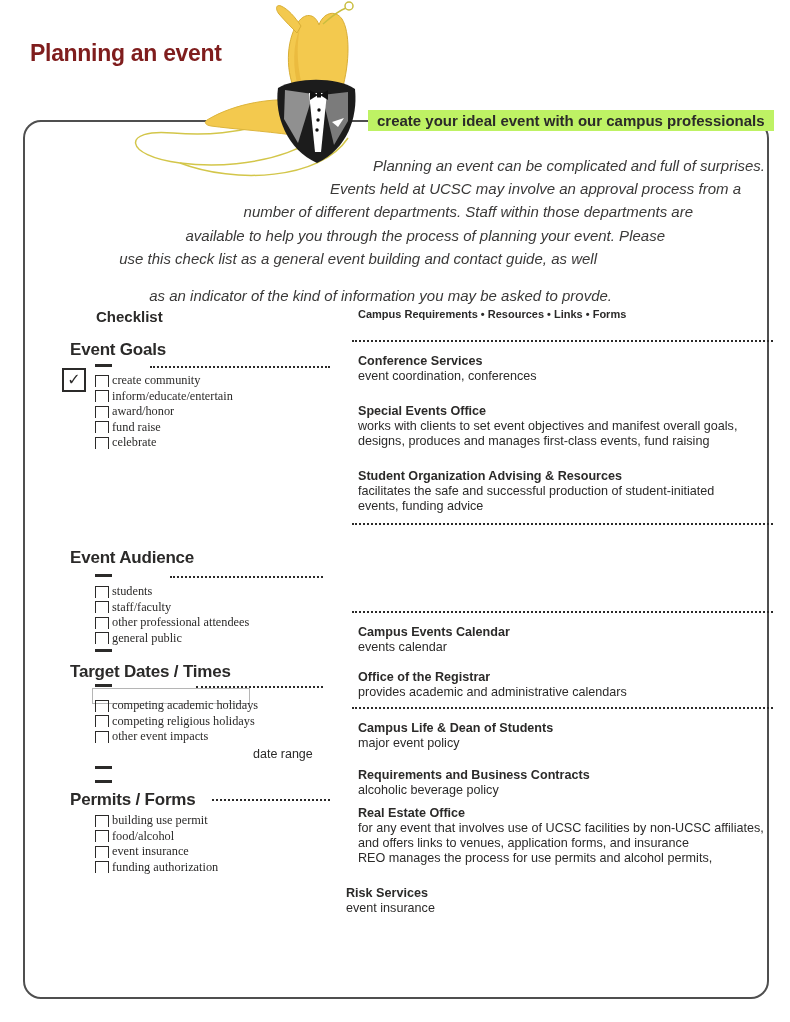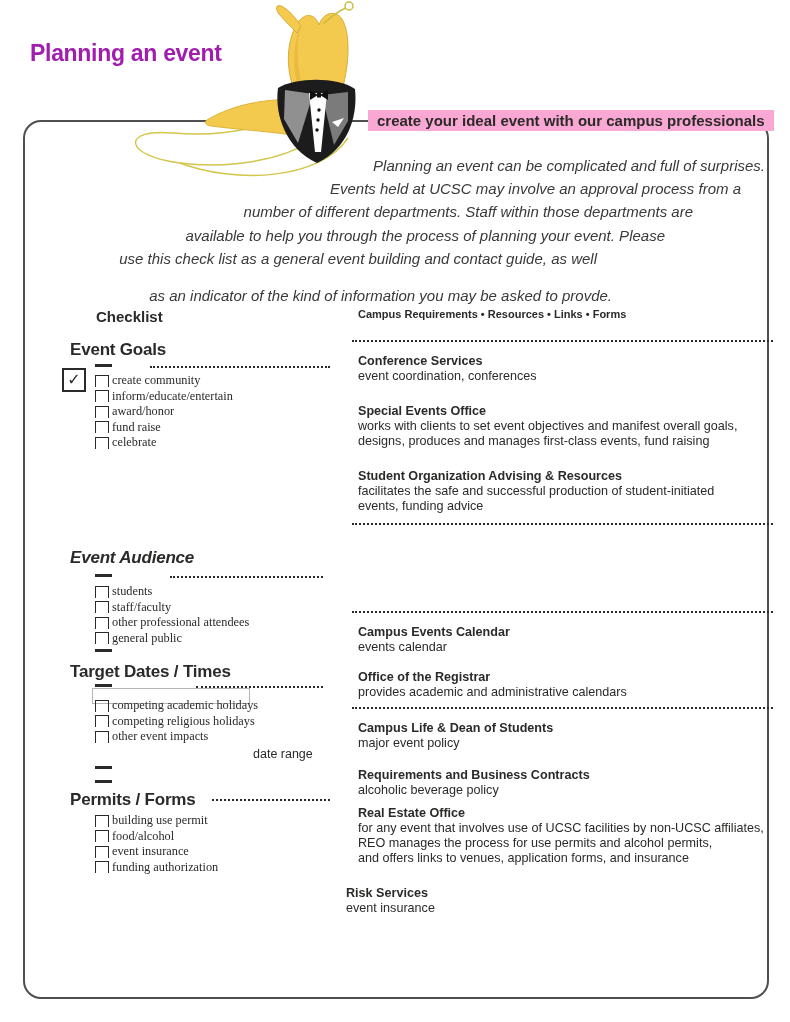--- a/index.html
+++ b/index.html
@@ -2,23 +2,23 @@
 <html><head>
 <meta charset="utf-8">
 <style>
   html,body{margin:0;padding:0;background:#fff;}
   #page{position:relative;width:790px;height:1022px;background:#fff;overflow:hidden;
         font-family:"Liberation Sans","DejaVu Sans",sans-serif;color:#2b2a29;}
   .abs{position:absolute;}
   
   #frame{left:23px;top:120px;width:742px;height:875px;border:2px solid #4f4f4f;border-radius:18px;z-index:1;}
   
-  #page-title{left:30px;top:40px;font-size:23px;font-weight:bold;letter-spacing:-0.3px;color:#a21caf;z-index:3;}
-  
-  #tagline{left:368px;top:110px;background:#f9a8d4;padding:0 9px;font-size:15px;font-weight:bold;
+  #page-title{left:30px;top:40px;font-size:23px;font-weight:bold;letter-spacing:-0.3px;color:#7f1d1d;z-index:3;}
+  
+  #tagline{left:368px;top:110px;background:#bef264;padding:0 9px;font-size:15px;font-weight:bold;
            line-height:21px;z-index:3;white-space:nowrap;color:#2b2a29;}
   
   .intro-line{font-style:italic;font-size:15px;line-height:18px;color:#39383
 
 7;white-space:nowrap;z-index:3;}
   .intro-line{color:#3a3938;}
   
   .col-head{font-size:15px;font-weight:bold;z-index:2;}
   .sec-title{font-size:17px;font-weight:bold;letter-spacing:-0.2px;z-index:2;}
   .dotted{height:0;border-bottom:2px dotted #2b2a29;z-index:2;}
@@ -109,21 +109,21 @@
     <div class="row">
         <span class="cb"></span>
         <span class="cb-label">fund raise</span>
       </div>
     <div class="row">
         <span class="cb"></span>
         <span class="cb-label">celebrate</span>
       </div>
   </div>
 
-  <div class="sec-title abs" style="left:70px;top:548px;font-style:italic;">Event Audience</div>
+  <div class="sec-title abs" style="left:70px;top:548px;">Event Audience</div>
   <div class="dash abs" style="left:95px;top:574px;"></div>
   <div class="dotted abs" style="left:170px;top:576px;width:153px;"></div>
   <div class="group abs" style="left:95px;top:584px;">
     <div class="row">
         <span class="cb"></span>
         <span class="cb-label">students</span>
       </div>
     <div class="row">
         <span class="cb"></span>
         <span class="cb-label">staff/faculty</span>
@@ -223,22 +223,22 @@
   </div>
 
   <div class="res-block abs" style="left:358px;top:768px;">
     <div class="res-name">Requirements and Business Contracts</div>
     <div class="res-desc">alcoholic beverage policy</div>
   </div>
 
   <div class="res-block abs" style="left:358px;top:806px;">
     <div class="res-name">Real Estate Office</div>
     <div class="res-desc">for any event that involves use of UCSC facilities by non-UCSC affiliates,</div>
+    <div class="res-desc">and offers links to venues, application forms, and insurance</div>
     <div class="res-desc">REO manages the process for use permits and alcohol permits,</div>
-    <div class="res-desc">and offers links to venues, application forms, and insurance</div>
   </div>
 
   <div class="res-block abs" style="left:346px;top:886px;">
     <div class="res-name">Risk Services</div>
     <div class="res-desc">event insurance</div>
   </div>
 
 </div>
 
 </body></html>

